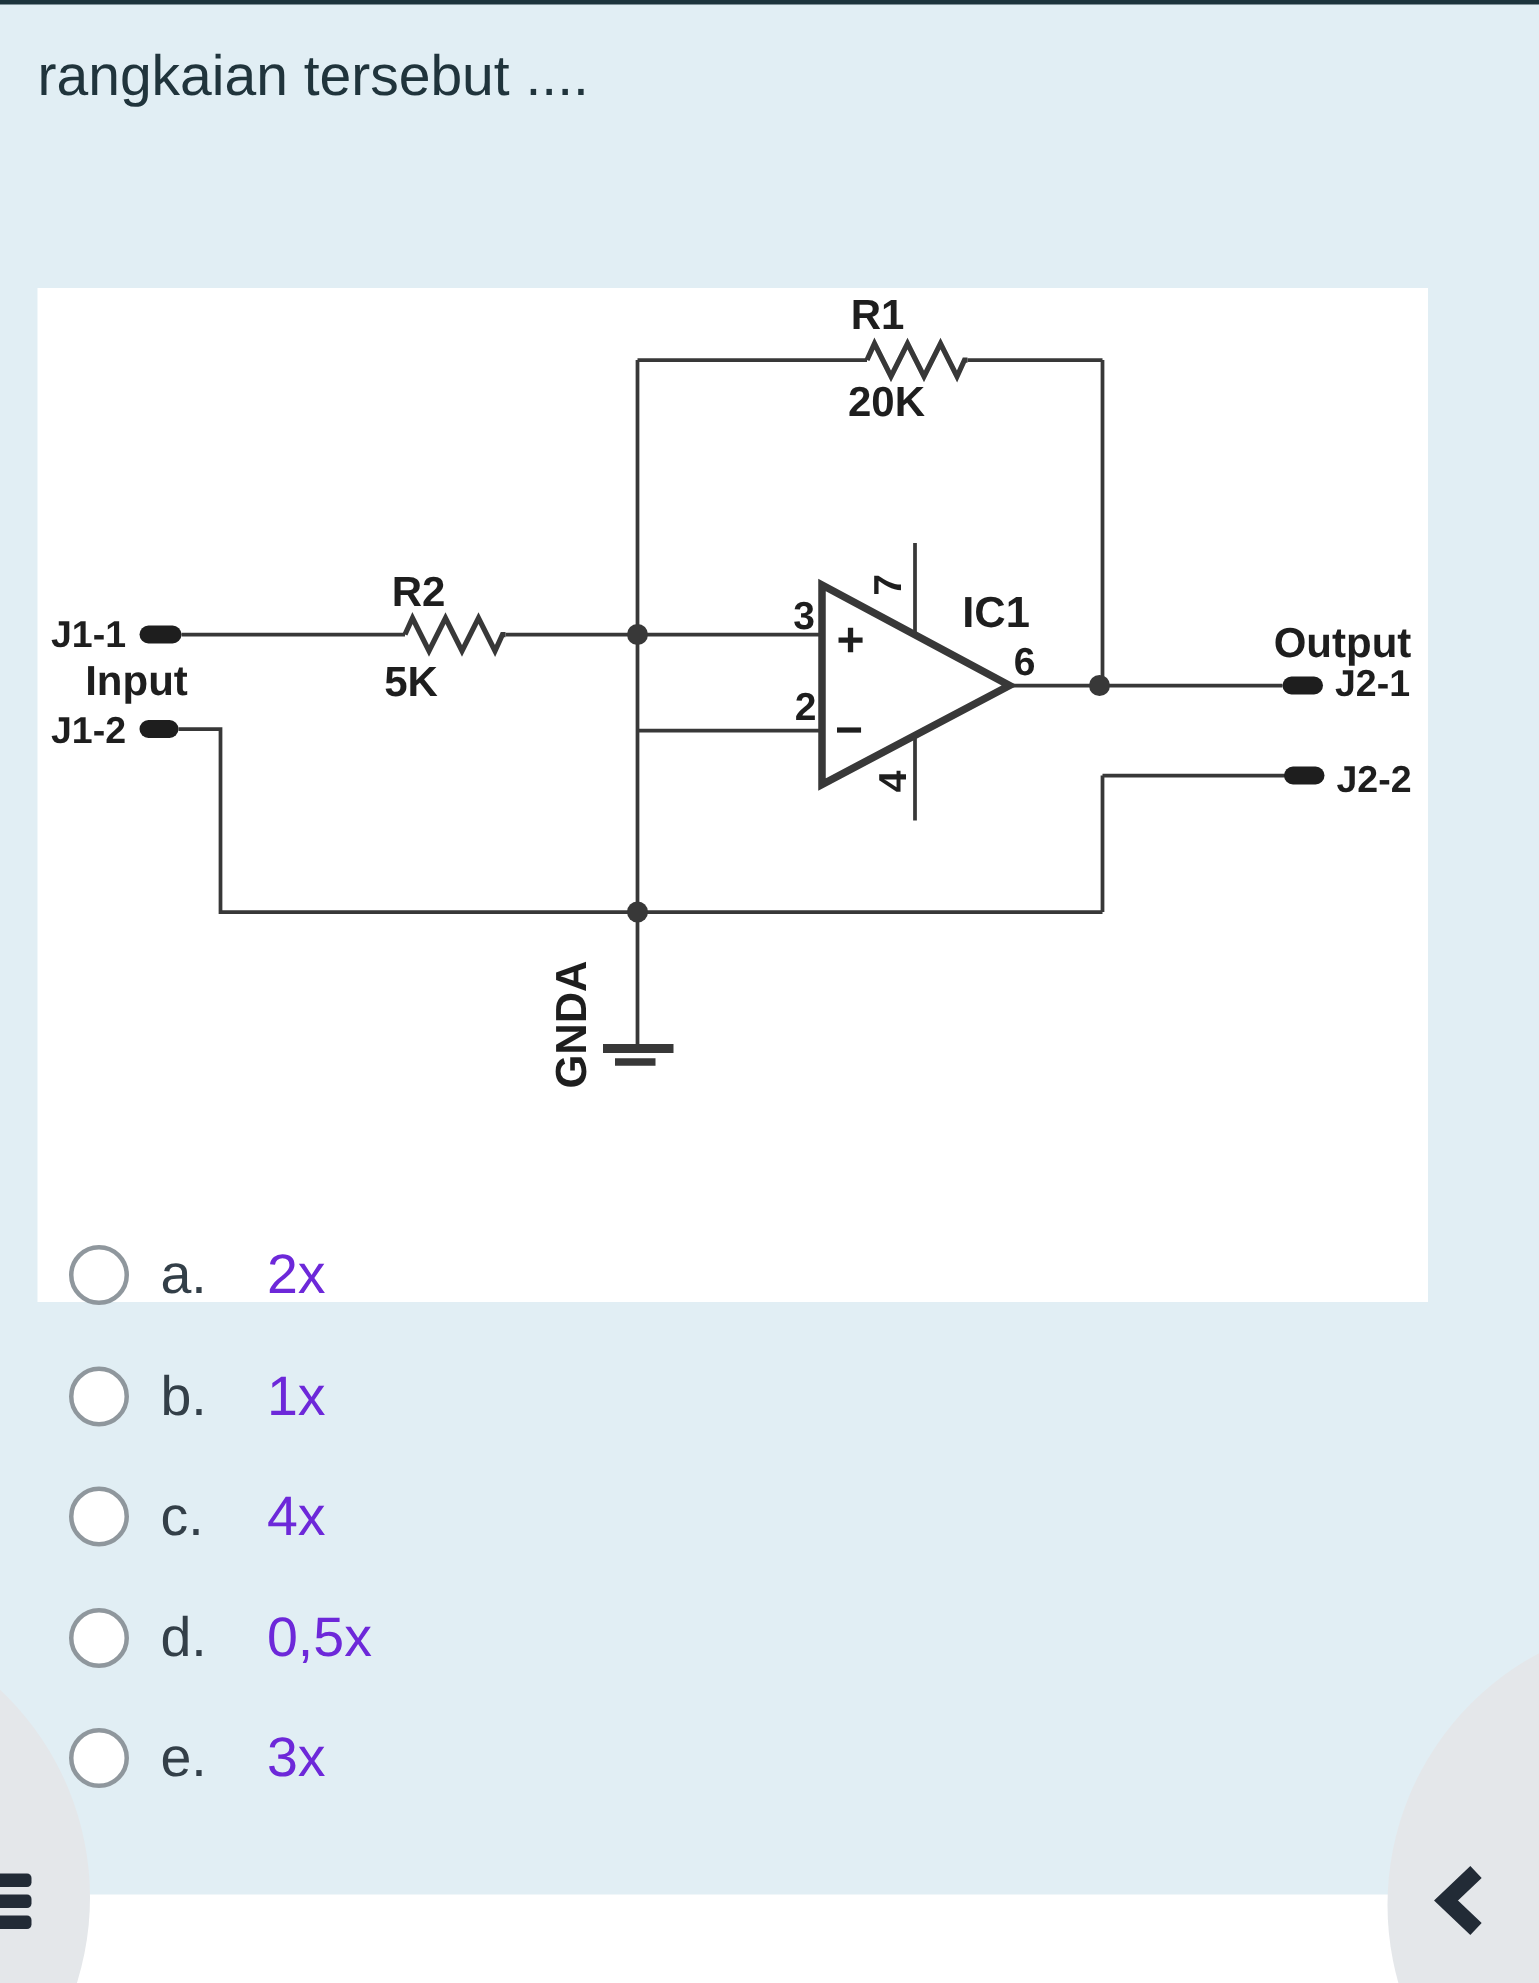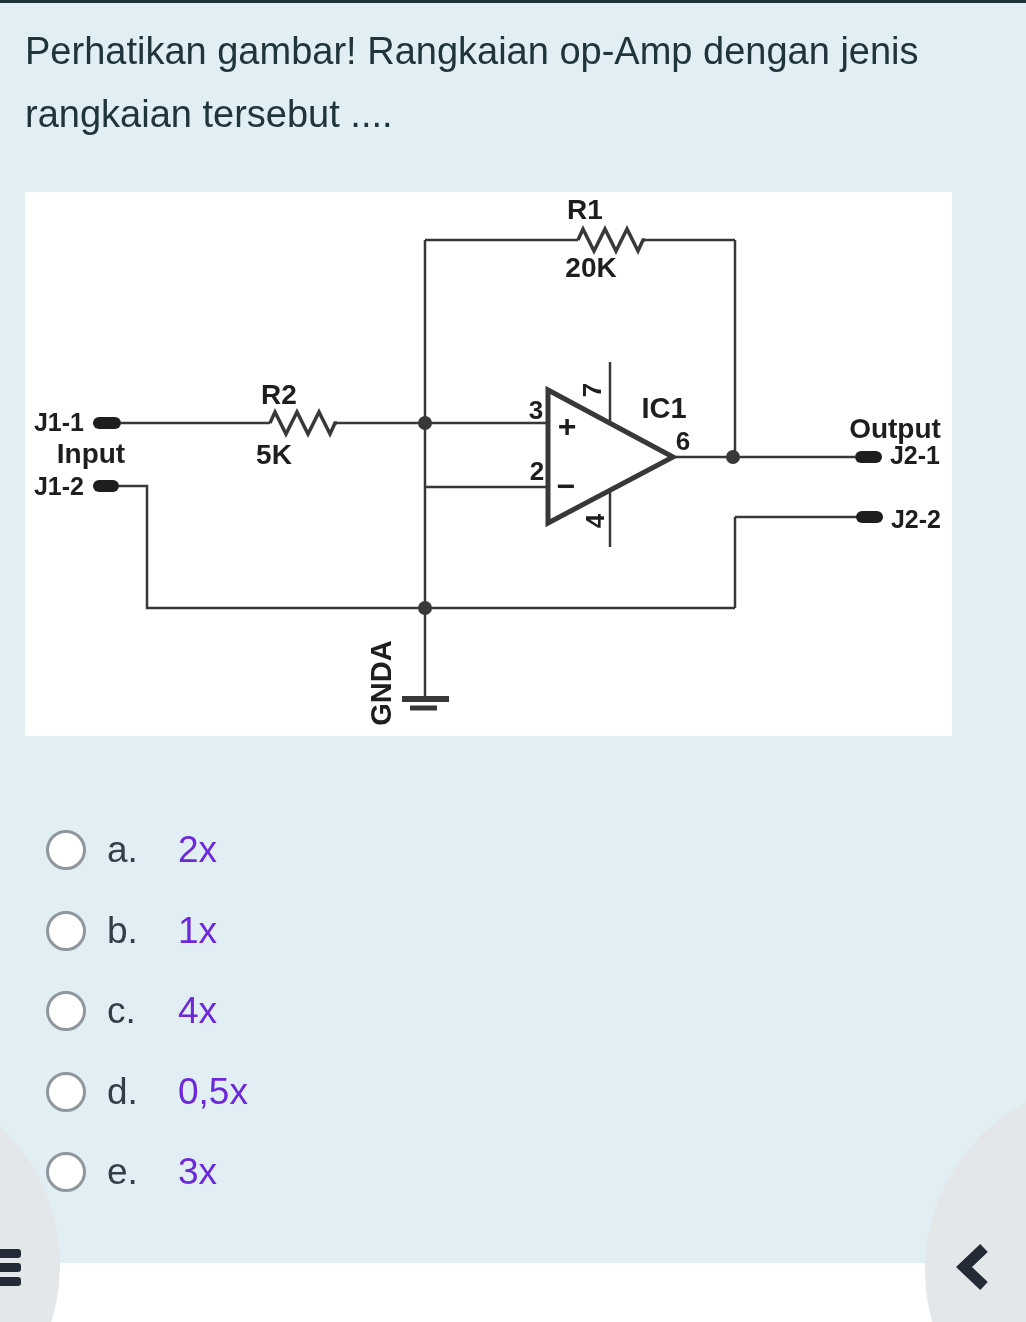--- a/index.html
+++ b/index.html
@@ -7,21 +7,21 @@
     position:relative;width:1026px;height:1322px;overflow:hidden;
     background:#ffffff;font-family:"Liberation Sans",sans-serif;
   }
   .bg-blue{position:absolute;left:0;top:0;width:1026px;height:1263px;background:#e1eef4;}
   .top-line{position:absolute;left:0;top:0;width:1026px;height:3px;background:#1c343c;}
   .question{
     position:absolute;left:25px;top:20px;width:975px;
     font-size:38px;line-height:63px;color:#20343c;font-weight:400;
   }
   .circuit-panel{
-    position:absolute;left:25px;top:192px;width:927px;height:544px;background:#ffffff;
+    position:absolute;left:25px;top:192px;width:927px;height:676px;background:#ffffff;
   }
   .ctext{font-family:"Liberation Sans",sans-serif;font-weight:700;fill:#1e1e1e;}
   .options{position:absolute;left:0;top:0;}
   .option{
     position:absolute;left:46px;width:500px;height:44px;
     display:flex;align-items:center;cursor:pointer;
   }
   .radio{
     width:34px;height:34px;border:3px solid #8f979d;border-radius:50%;
     background:#ffffff;flex:0 0 auto;
@@ -47,21 +47,20 @@
 </style>
 </head>
 <body>
 
 <div id="screen">
 
   <div class="bg-blue"></div>
   <div class="top-line"></div>
 
   <div class="question">
-    <div>Perhatikan gambar! Rangkaian op-Amp dengan jenis</div>
     <div>rangkaian tersebut ....</div>
   </div>
 
   <div class="circuit-panel">
     <svg width="927" height="544" viewBox="0 0 927 544">
       <g stroke="#383838" stroke-width="2.5" fill="none">
 
         <polyline points="400,48 553,48"></polyline>
         <polyline points="620,48 710,48"></polyline>
 

